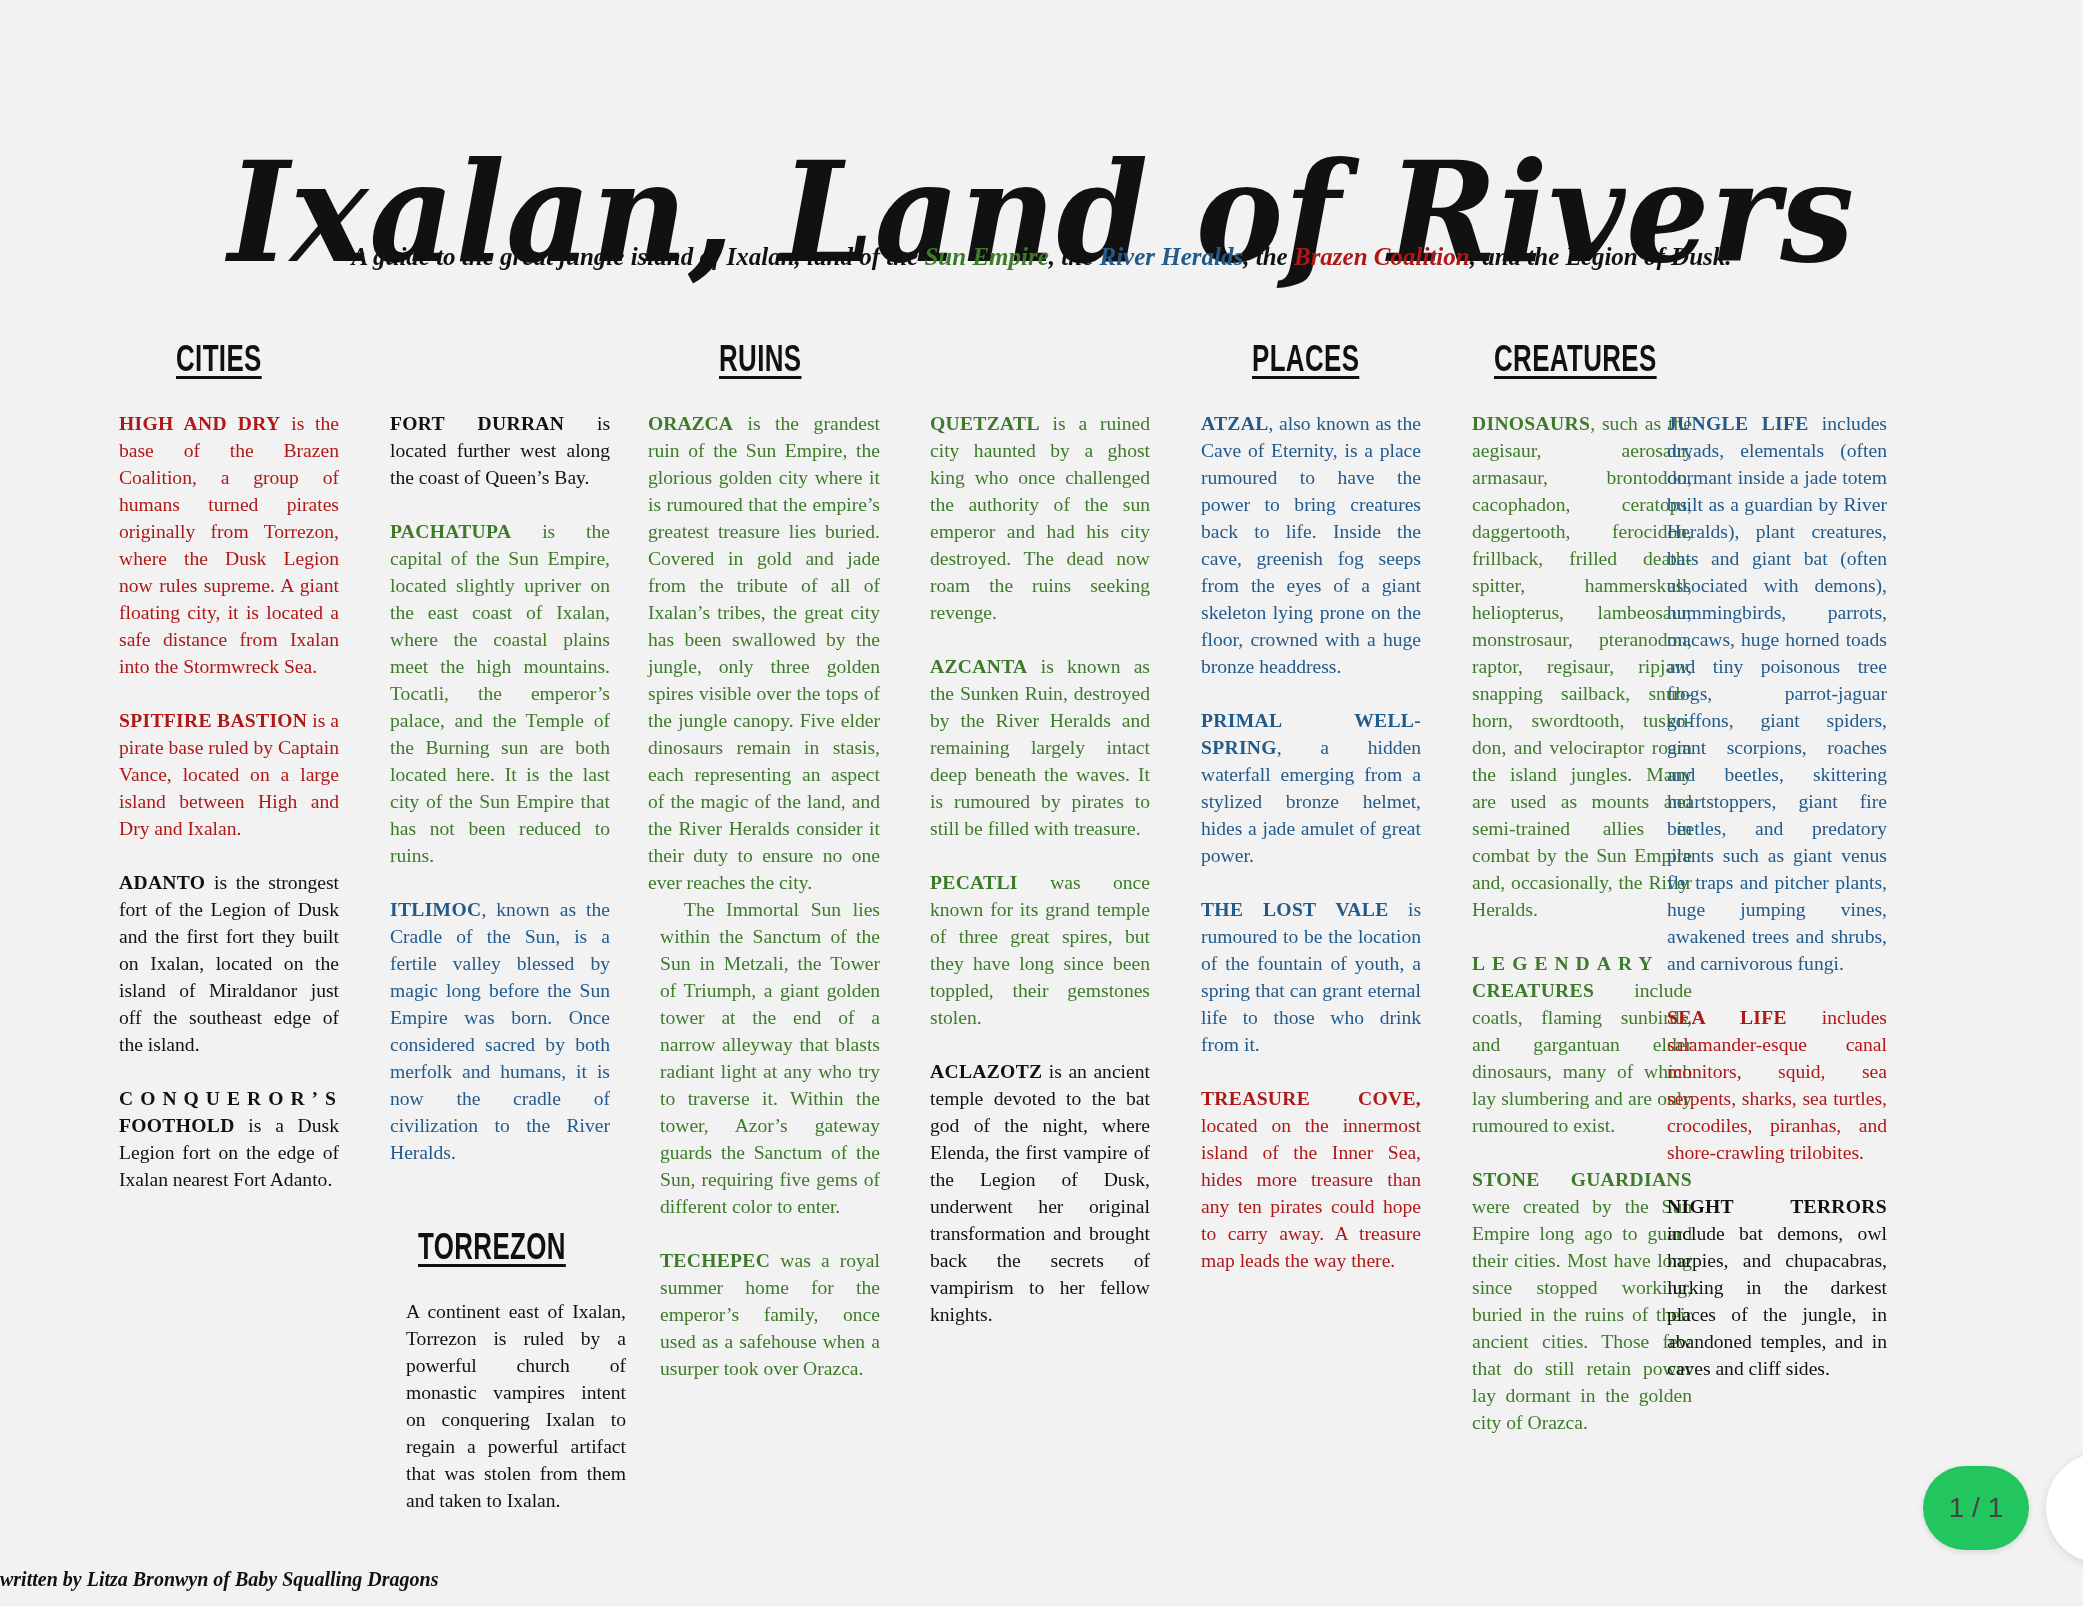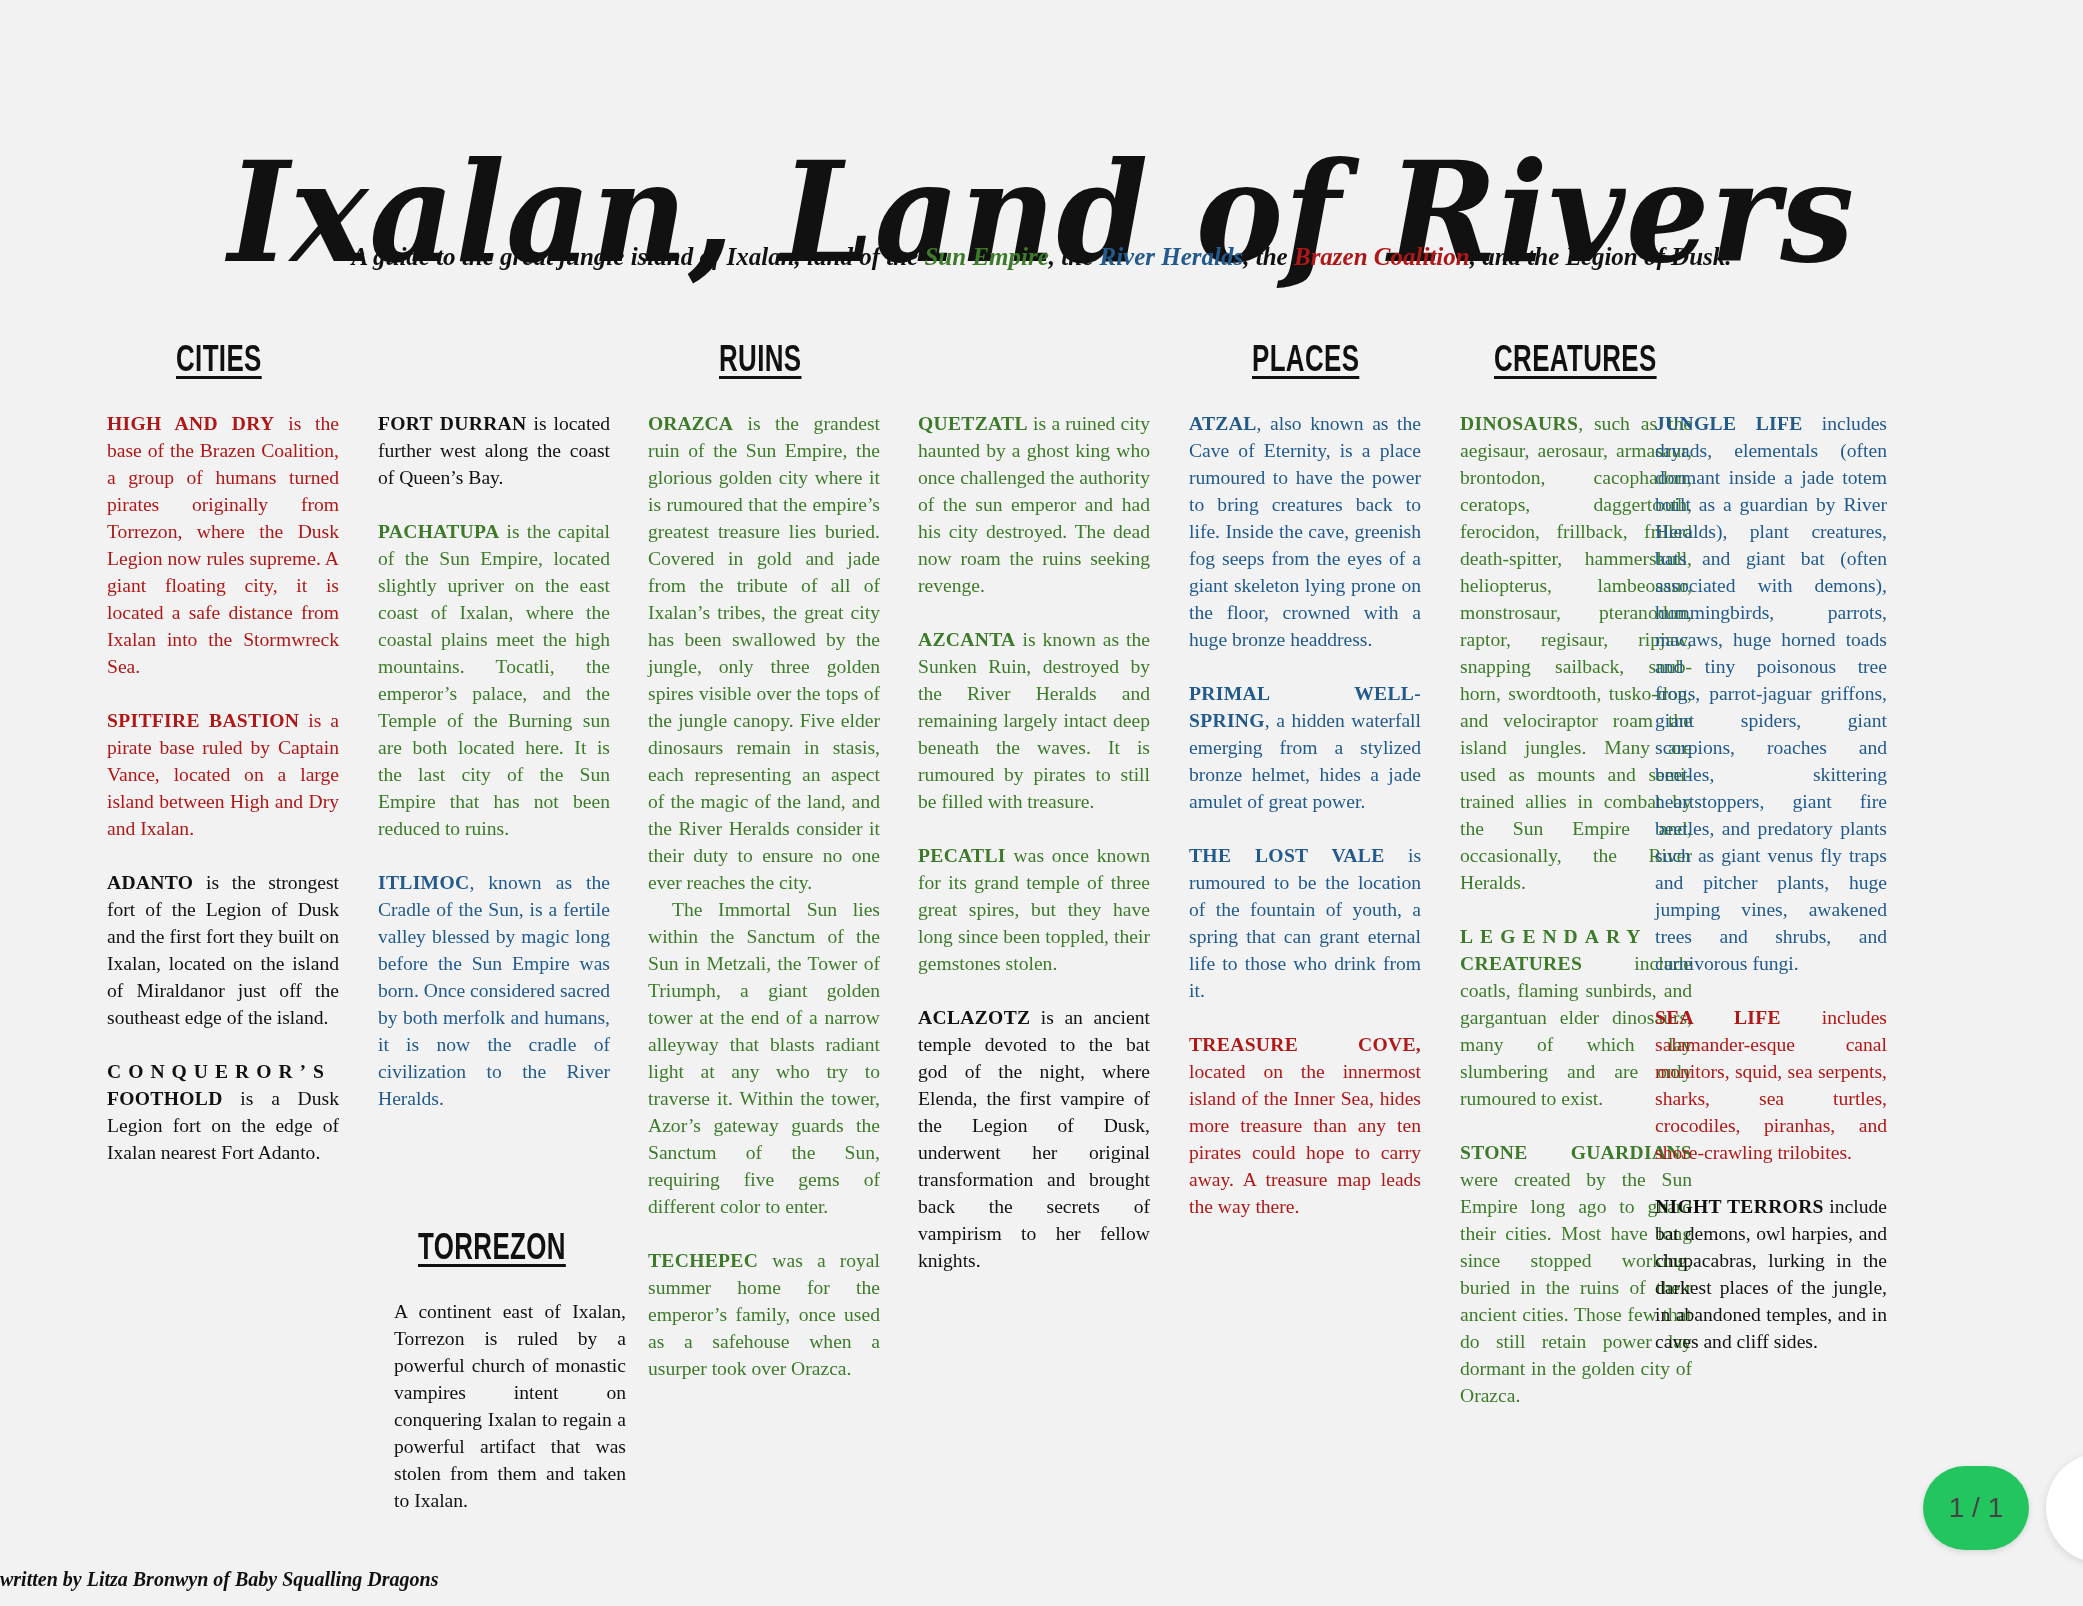--- a/index.html
+++ b/index.html
@@ -21,21 +21,21 @@
   .c-red { color:#b01818; }
   .c-black { color:#111; }
   .heading {
     position:absolute; font-family:"Liberation Sans Narrow", "Liberation Sans", sans-serif;
     font-weight:bold; font-size:36px; text-decoration:underline; text-underline-offset:5px;
     transform:scaleX(0.72); transform-origin:left top; letter-spacing:0.5px; color:#111;
   }
   .col {
     position:absolute; width:232px; font-size:19.6px; line-height:27px; text-align:justify;
   }
-  .entry { margin:0 0 27px 0; }
+  .entry { margin:0 0 27px 12px; }
   .entry b { font-weight:bold; letter-spacing:0.3px; }
   .spaced b.sp { letter-spacing:7px; }
   .indent { text-indent:24px; }
   .footer {
     position:absolute; left:0; top:1568px; width:2083px; 
     font-style:italic; font-weight:bold; font-size:20px;
   }
   .page-pill {
     position:absolute; left:1923px; top:1466px; width:106px; height:84px; border-radius:42px;
     background:#22c55e; box-shadow:0 2px 6px rgba(0,0,0,0.12);

